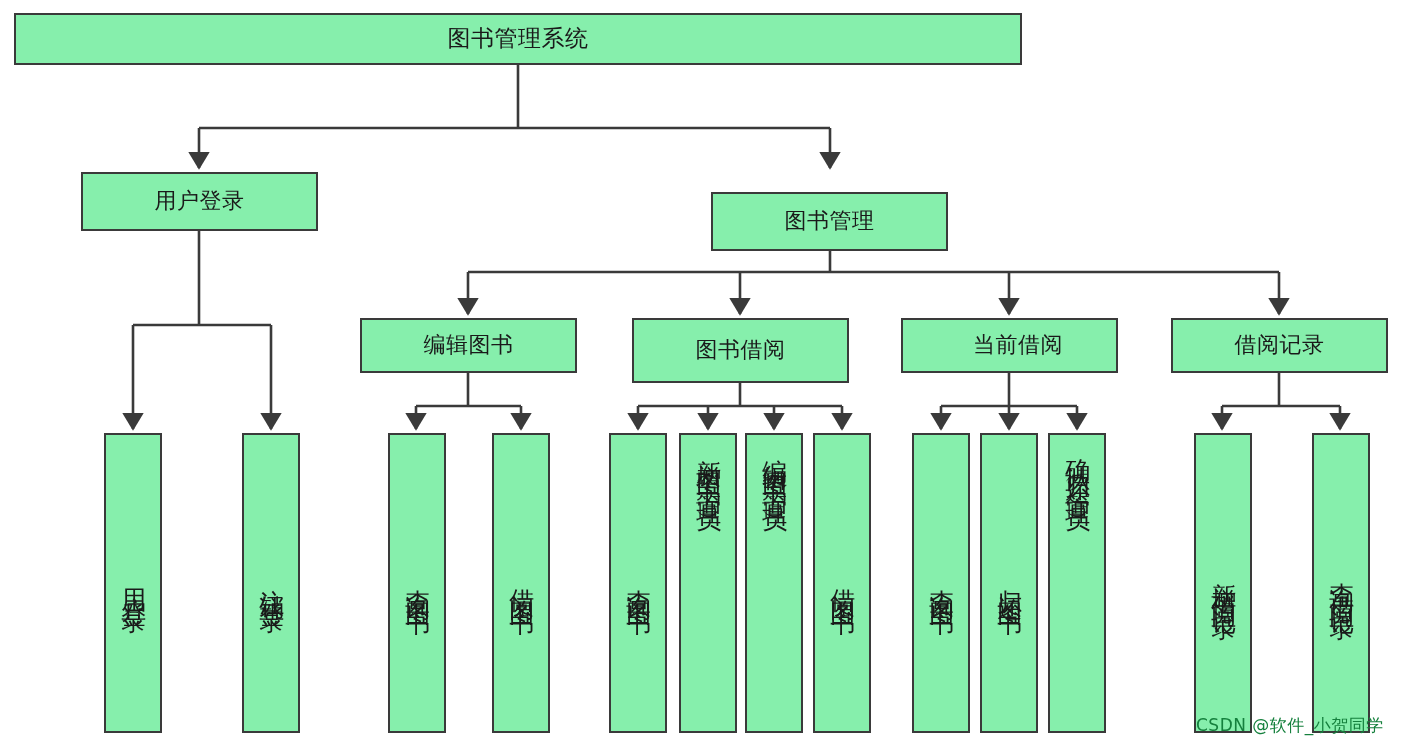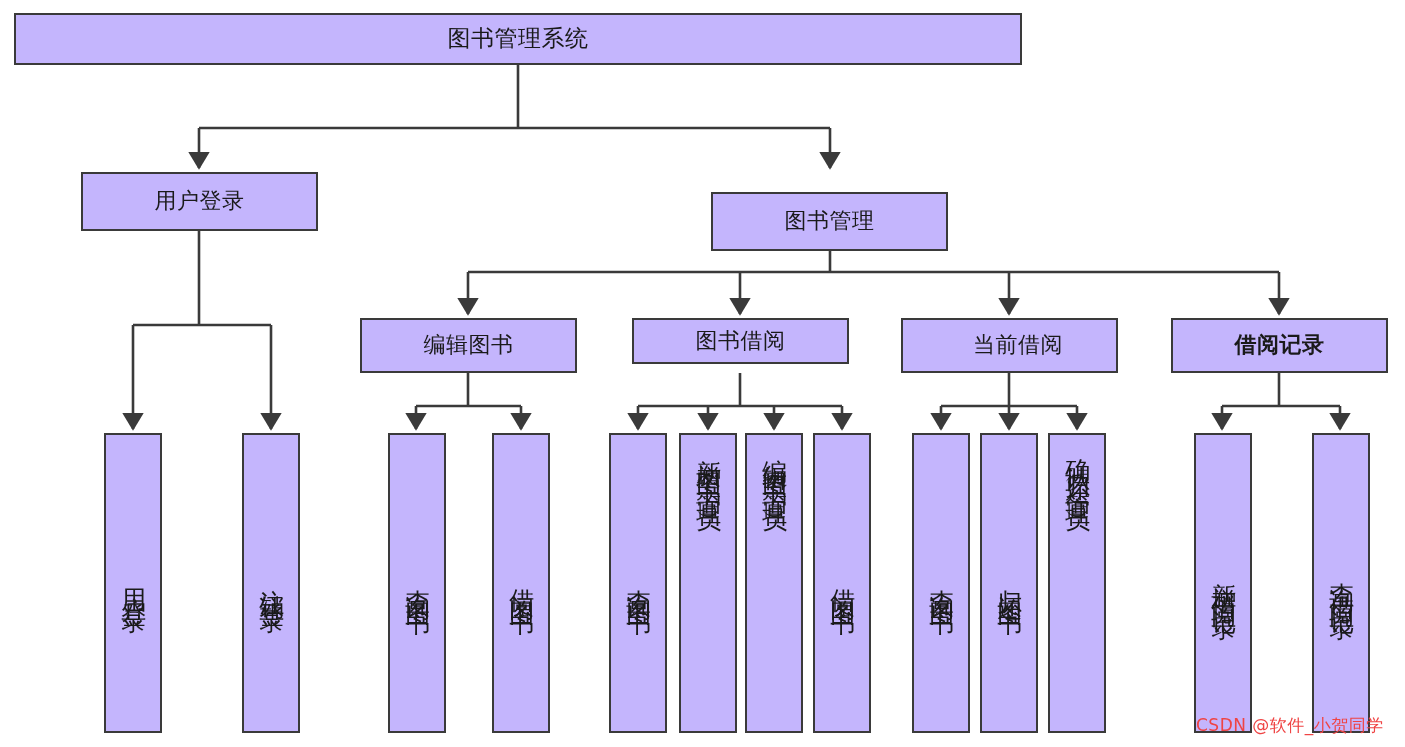--- a/index.html
+++ b/index.html
@@ -20,21 +20,21 @@
   svg#wires {
     position: absolute;
     left: 0;
     top: 0;
     width: 1405px;
     height: 747px;
   }
   .node {
     position: absolute;
     box-sizing: border-box;
-    background: #c4b5fd;
+    background: #86efac;
     border: 2.5px solid #3a3a3a;
     display: flex;
     align-items: center;
     justify-content: center;
     color: #1a1a1a;
   }
   .node-h {
     font-size: 22px;
     letter-spacing: 0.5px;
     line-height: 1.1;
@@ -51,21 +51,21 @@
     padding-top: 4px;
     padding-bottom: 4px;
     justify-content: flex-start;
     align-items: center;
   }
   .node-v.mid {
     justify-content: center;
   }
   .watermark {
     position: absolute;
-    color: #ef4444;
+    color: #15803d;
     font-size: 17px;
     letter-spacing: 0.5px;
     white-space: nowrap;
     pointer-events: none;
   }
 </style>
 </head>
 <body>
 
 <div id="canvas">
@@ -130,27 +130,27 @@
   <div class="node node-h" style="left:81px; top:172px; width:237px; height:59px;">
     <span>用户登录</span>
   </div>
   <div class="node node-h" style="left:711px; top:172px; width:237px; height:59px;margin-top:20px;">
     <span>图书管理</span>
   </div>
 
   <div class="node node-h" style="left:360px; top:318px; width:217px; height:55px;">
     <span>编辑图书</span>
   </div>
-  <div class="node node-h" style="left:632px; top:318px; width:217px; height:46px;">
+  <div class="node node-h" style="left:632px; top:318px; width:217px; height:65px;">
     <span>图书借阅</span>
   </div>
   <div class="node node-h" style="left:901px; top:318px; width:217px; height:55px;padding-left:17px;">
     <span>当前借阅</span>
   </div>
-  <div class="node node-h" style="left:1171px; top:318px; width:217px; height:55px;font-weight:bold;">
+  <div class="node node-h" style="left:1171px; top:318px; width:217px; height:55px;">
     <span>借阅记录</span>
   </div>
 
   <div class="node node-v mid" style="left:104px; top:433px; width:58px; height:300px;">
     <span>用户登录</span>
   </div>
   <div class="node node-v mid" style="left:242px; top:433px; width:58px; height:300px;">
     <span>注销登录</span>
   </div>
 

